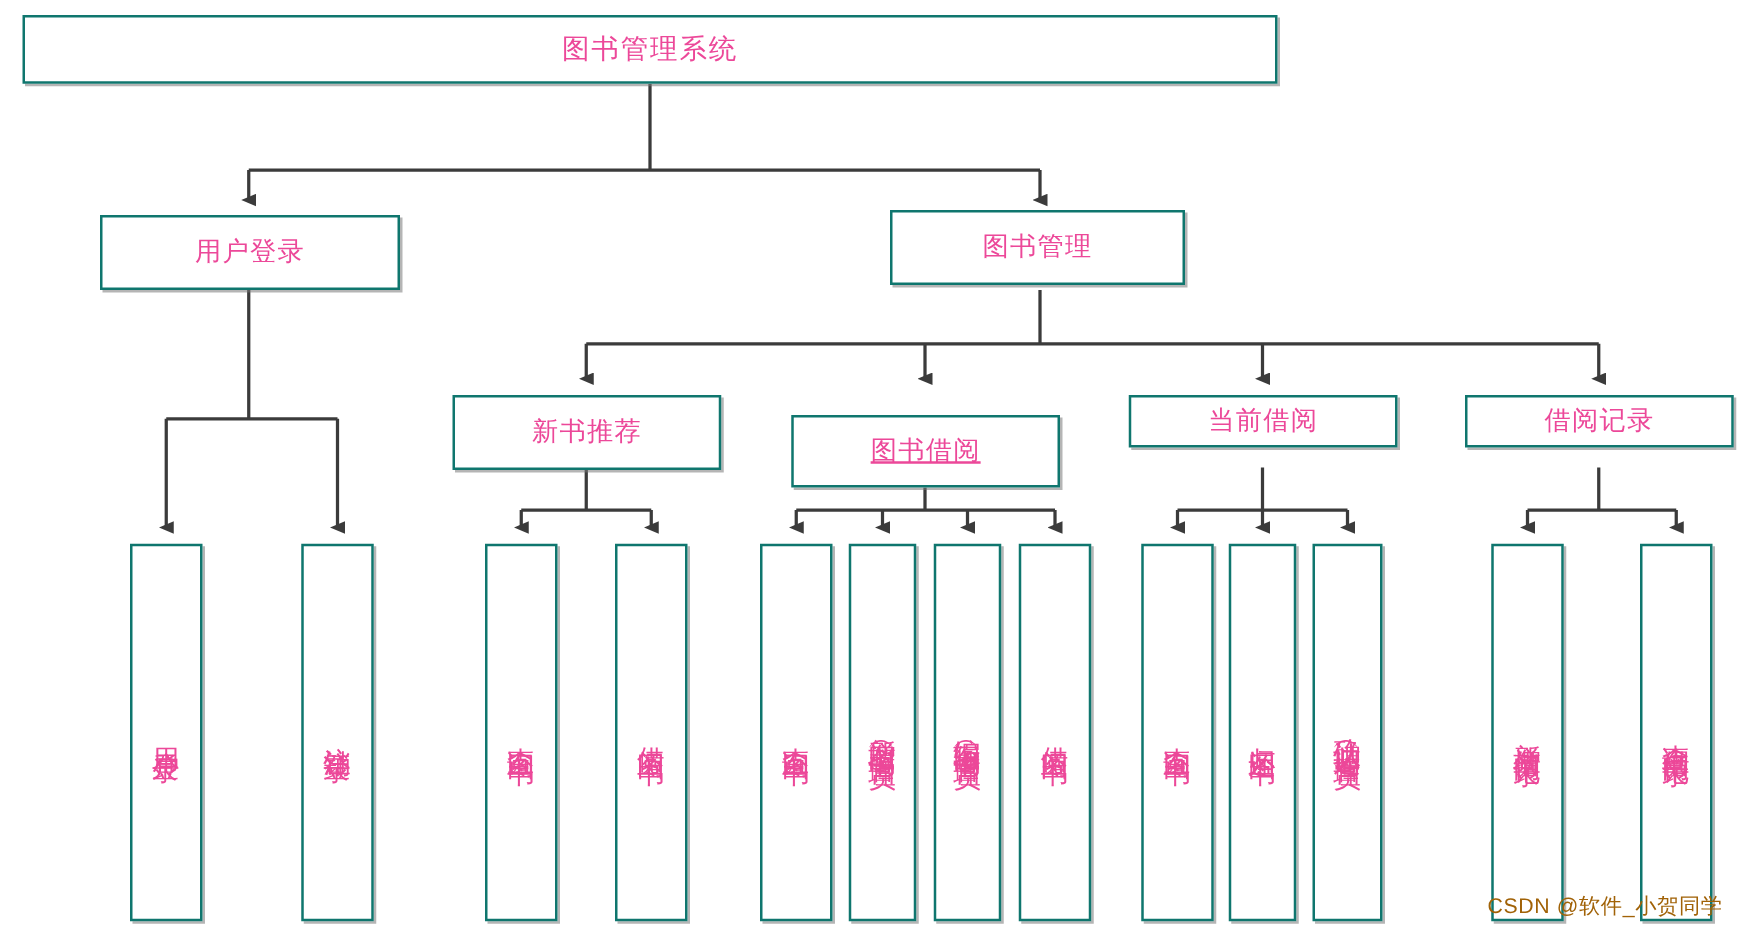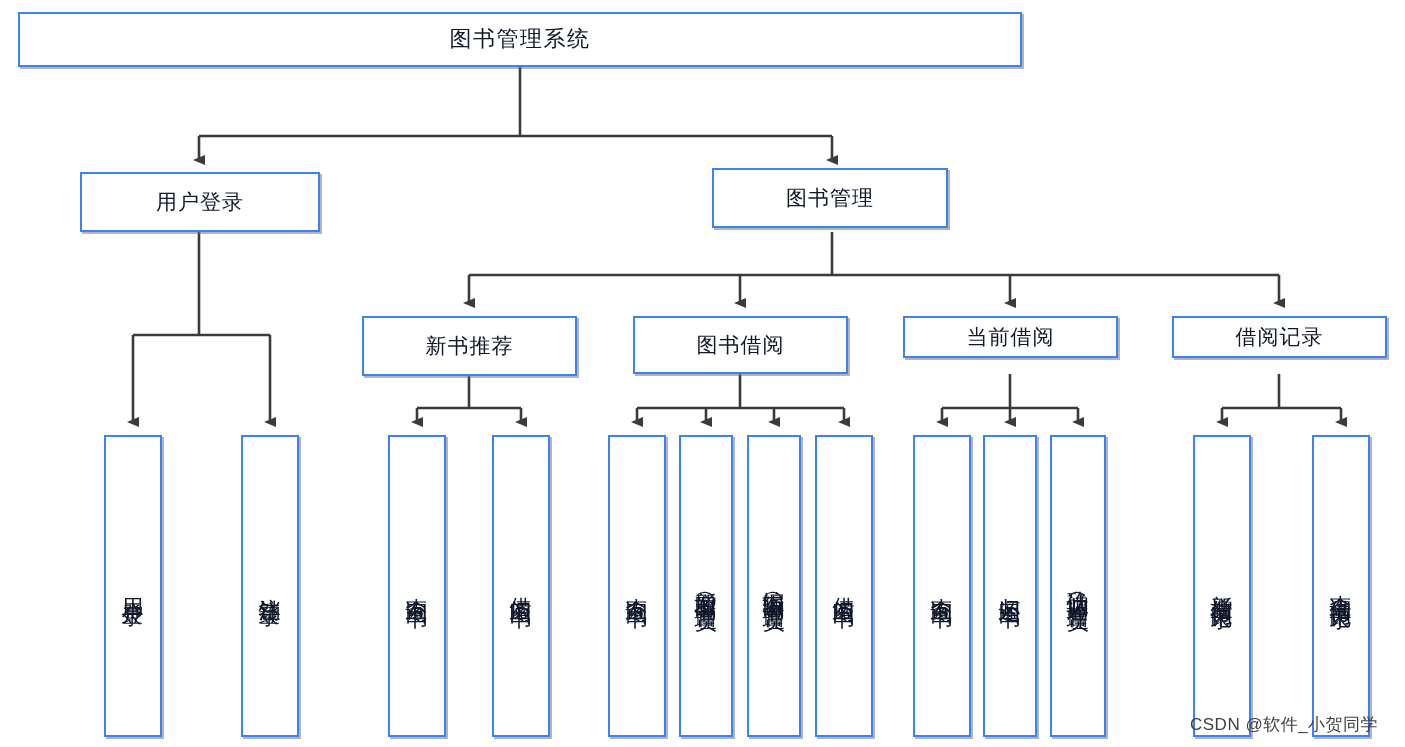--- a/index.html
+++ b/index.html
@@ -21,26 +21,26 @@
     position: absolute;
     left: 0;
     top: 0;
     width: 1405px;
     height: 747px;
   }
   .node {
     position: absolute;
     box-sizing: border-box;
     background: #ffffff;
-    border: 2px solid #3b82f6;
+    border: 2px solid #0f766e;
     box-shadow: 2px 2px 0 0 rgba(120,120,120,0.55);
     display: flex;
     align-items: center;
     justify-content: center;
-    color: #0f172a;
+    color: #ec4899;
   }
   .node-h .label {
     font-size: 21px;
     line-height: 1.1;
     letter-spacing: 1px;
     white-space: nowrap;
   }
   .node.title .label {
     font-size: 22px;
     letter-spacing: 1.5px;
@@ -56,21 +56,21 @@
     letter-spacing: 3px;
     line-height: 1.05;
     text-align: center;
     white-space: nowrap;
   }
   .watermark {
     position: absolute;
     left: 1190px;
     top: 713px;
     font-size: 17px;
-    color: #404040;
+    color: #a16207;
     letter-spacing: 0.5px;
     white-space: nowrap;
   }
 </style>
 </head>
 <body>
 
 <div id="canvas">
 
   <svg id="wires" viewBox="0 0 1405 747" xmlns="http://www.w3.org/2000/svg">
@@ -130,21 +130,21 @@
   <div class="node node-h" style="left:80px; top:172px; width:240px; height:60px;">
     <span class="label">用户登录</span>
   </div>
   <div class="node node-h" style="left:712px; top:168px; width:236px; height:60px;">
     <span class="label">图书管理</span>
   </div>
 
   <div class="node node-h" style="left:362px; top:316px; width:215px; height:60px;">
     <span class="label">新书推荐</span>
   </div>
-  <div class="node node-h" style="left:633px; top:316px; width:215px; height:58px;">
+  <div class="node node-h" style="left:633px; top:332px; width:215px; height:58px;text-decoration:underline;">
     <span class="label">图书借阅</span>
   </div>
   <div class="node node-h" style="left:903px; top:316px; width:215px; height:42px;">
     <span class="label">当前借阅</span>
   </div>
   <div class="node node-h" style="left:1172px; top:316px; width:215px; height:42px;">
     <span class="label">借阅记录</span>
   </div>
 
   <div class="node node-v" style="left:104px; top:435px; width:58px; height:302px;">

